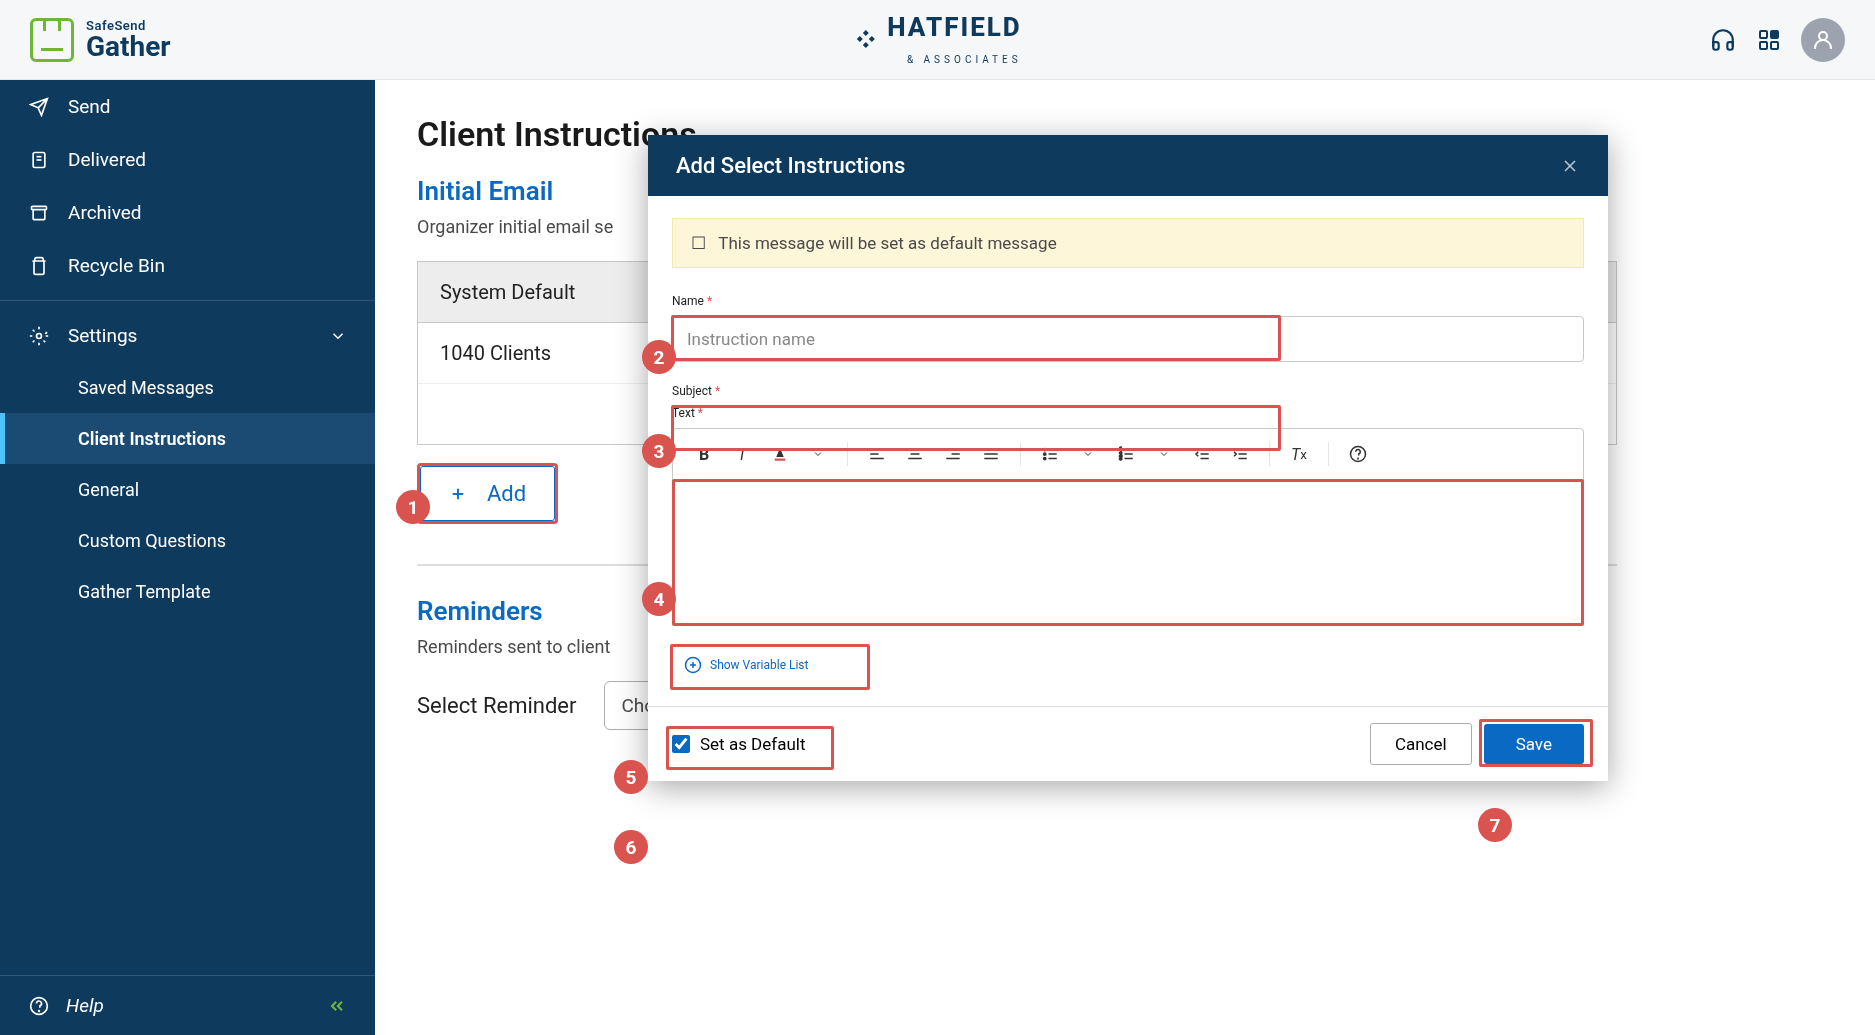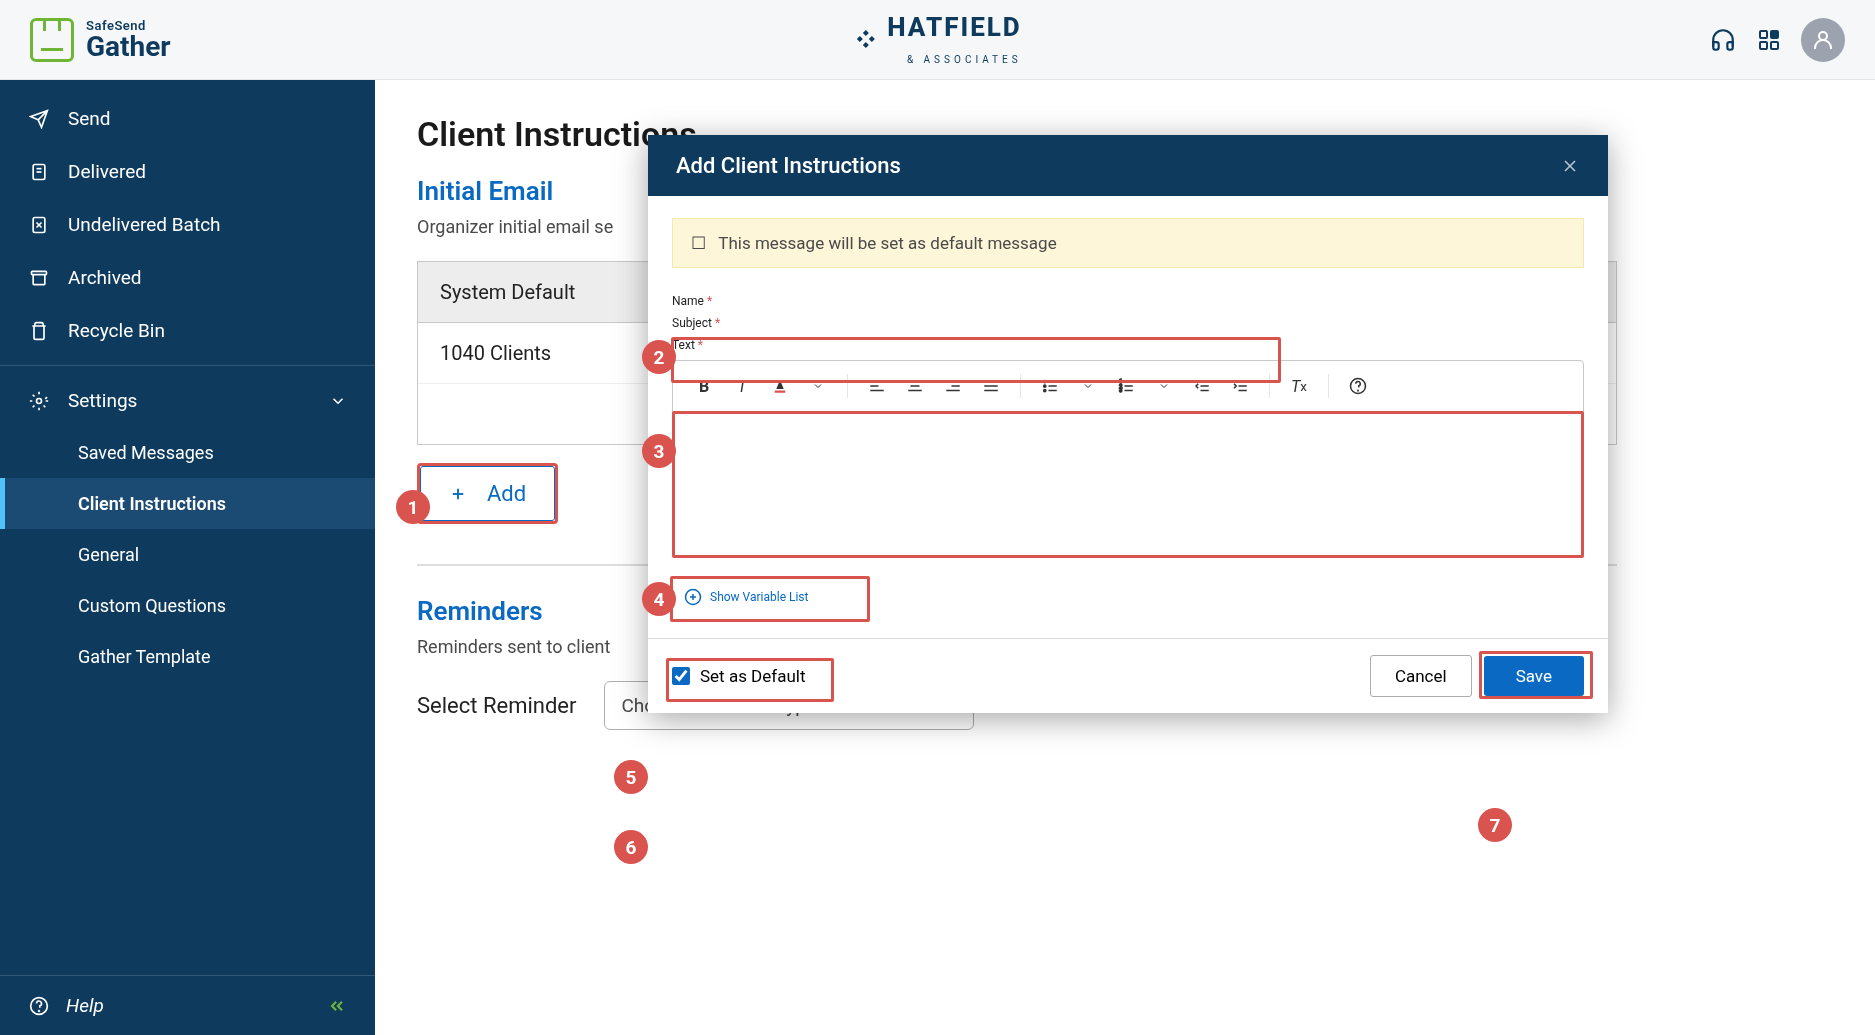--- a/index.html
+++ b/index.html
@@ -17,21 +17,21 @@
     .company-logo { position: absolute; left: 50%; transform: translateX(-50%); display: flex; align-items: center; }
     .company-icon { margin-right: 10px; color: #0e3a5e; font-size: 22px; }
     .company-name { font-size: 26px; font-weight: 800; color: #0e3a5e; letter-spacing: 2px; line-height: 1; }
     .company-sub { font-size: 10px; color: #0e3a5e; letter-spacing: 4px; text-align: right; margin-top: 14px; }
     .header-right { margin-left: auto; display: flex; align-items: center; gap: 18px; }
     .header-icon { width: 28px; height: 28px; color: #0e3a5e; cursor: pointer; display: flex; align-items: center; justify-content: center; }
     .avatar { width: 44px; height: 44px; border-radius: 50%; background: #9ca3af; display: flex; align-items: center; justify-content: center; cursor: pointer; }
     
     
     .sidebar { position: absolute; top: 80px; left: 0; width: 375px; bottom: 0; background: #0e3a5e; color: #fff; display: flex; flex-direction: column; }
-    .sidebar-nav { flex: 1; overflow-y: auto; padding-top: 12px; }
+    .sidebar-nav { flex: 1; overflow-y: auto; padding-top: 0; }
     .nav-item { display: flex; align-items: center; padding: 15px 28px; cursor: pointer; font-size: 19px; gap: 18px; }
     .nav-item.active { background: #1b4b72; border-left: 5px solid #4fc3f7; padding-left: 23px; }
     .nav-icon { width: 22px; height: 22px; display: flex; align-items: center; justify-content: center; flex-shrink: 0; }
     .nav-item.sub { padding-left: 78px; font-size: 18px; }
     .nav-item.sub.active { padding-left: 73px; font-weight: 600; }
     .nav-divider { border-top: 1px solid rgba(255,255,255,0.15); margin: 8px 0; }
     .chevron { margin-left: auto; }
     .sidebar-footer { border-top: 1px solid rgba(255,255,255,0.15); padding: 18px 28px; display: flex; align-items: center; gap: 16px; font-size: 19px; font-style: italic; }
     .collapse-icon { margin-left: auto; color: #6fb536; }
     
@@ -148,30 +148,20 @@
     </div>
     <div class="nav-item">
       <span class="nav-icon">
           <svg width="20" height="20" viewBox="0 0 24 24" fill="none" stroke="currentColor" stroke-width="2">
             <rect x="5" y="3" width="14" height="18" rx="2"></rect>
             <line x1="9" y1="8" x2="15" y2="8"></line>
             <line x1="9" y1="12" x2="15" y2="12"></line>
           </svg>
         </span>
       <span>Delivered</span>
-    </div>
-    <div class="nav-item">
-      <span class="nav-icon">
-          <svg width="20" height="20" viewBox="0 0 24 24" fill="none" stroke="currentColor" stroke-width="2">
-            <rect x="5" y="3" width="14" height="18" rx="2"></rect>
-            <line x1="9" y1="9" x2="15" y2="15"></line>
-            <line x1="15" y1="9" x2="9" y2="15"></line>
-          </svg>
-        </span>
-      <span>Undelivered Batch</span>
     </div>
     <div class="nav-item">
       <span class="nav-icon">
           <svg width="20" height="20" viewBox="0 0 24 24" fill="none" stroke="currentColor" stroke-width="2">
             <rect x="3" y="4" width="18" height="4" rx="1"></rect>
             <path d="M5 8v11a1 1 0 001 1h12a1 1 0 001-1V8"></path>
           </svg>
         </span>
       <span>Archived</span>
     </div>
@@ -268,37 +258,41 @@
           <svg width="16" height="16" viewBox="0 0 24 24" fill="none" stroke="currentColor" stroke-width="2">
             <polyline points="6 9 12 15 18 9"></polyline>
           </svg>
         </span>
     </div>
   </div>
 </div>
 
 <div class="modal">
   <div class="modal-header">
-    <span class="modal-title">Add Client Instructions</span>
+    <span class="modal-title">Add Select Instructions</span>
     <span class="modal-close">
       <svg width="20" height="20" viewBox="0 0 24 24" fill="none" stroke="currentColor" stroke-width="2">
           <line x1="18" y1="6" x2="6" y2="18"></line>
           <line x1="6" y1="6" x2="18" y2="18"></line>
         </svg>
     </span>
   </div>
   <div class="modal-body">
     <div class="notice-bar">
       <span>☐</span>
       <span>This message will be set as default message</span>
     </div>
     
     <label class="form-label">
       <span>Name</span> <span class="req">*</span>
     </label>
+    <div style="position:relative;">
+      <div class="red-box" style="top:-1px; left:-1px; width:610px; height:46px;"></div>
+      <input class="form-input" placeholder="Instruction name" style="">
+    </div>
     
     <label class="form-label">
       <span>Subject</span> <span class="req">*</span>
     </label>
     <div style="position:relative;">
       <div class="red-box" style="top:-1px; left:-1px; width:610px; height:46px;"></div>
     </div>
     
     <label class="form-label">
       <span>Text</span> <span class="req">*</span>

